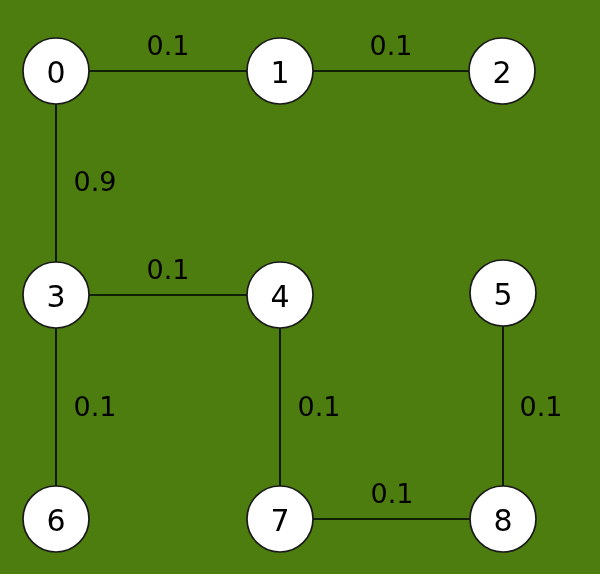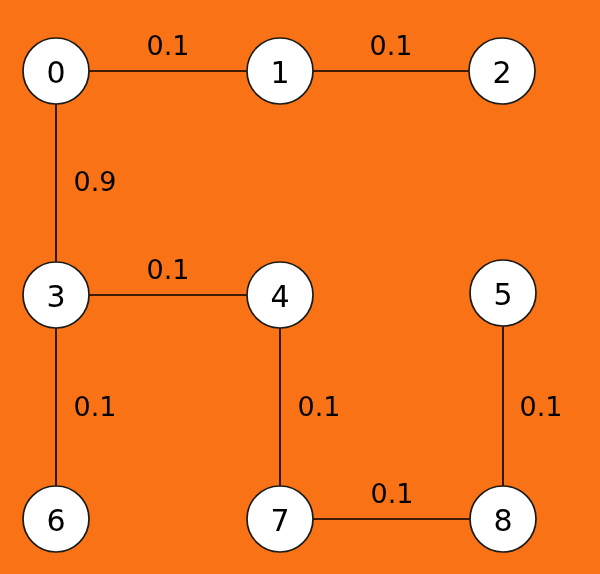--- a/index.html
+++ b/index.html
@@ -7,21 +7,21 @@
     padding: 0;
     background: #ffffff;
   }
   body {
     font-family: "DejaVu Sans", sans-serif;
   }
   #graph-canvas {
     position: relative;
     width: 600px;
     height: 574px;
-    background: #f97316;
+    background: #4d7c0f;
     overflow: hidden;
   }
   #graph-svg {
     position: absolute;
     left: 0;
     top: 0;
     width: 600px;
     height: 574px;
   }
   .edge-line {

